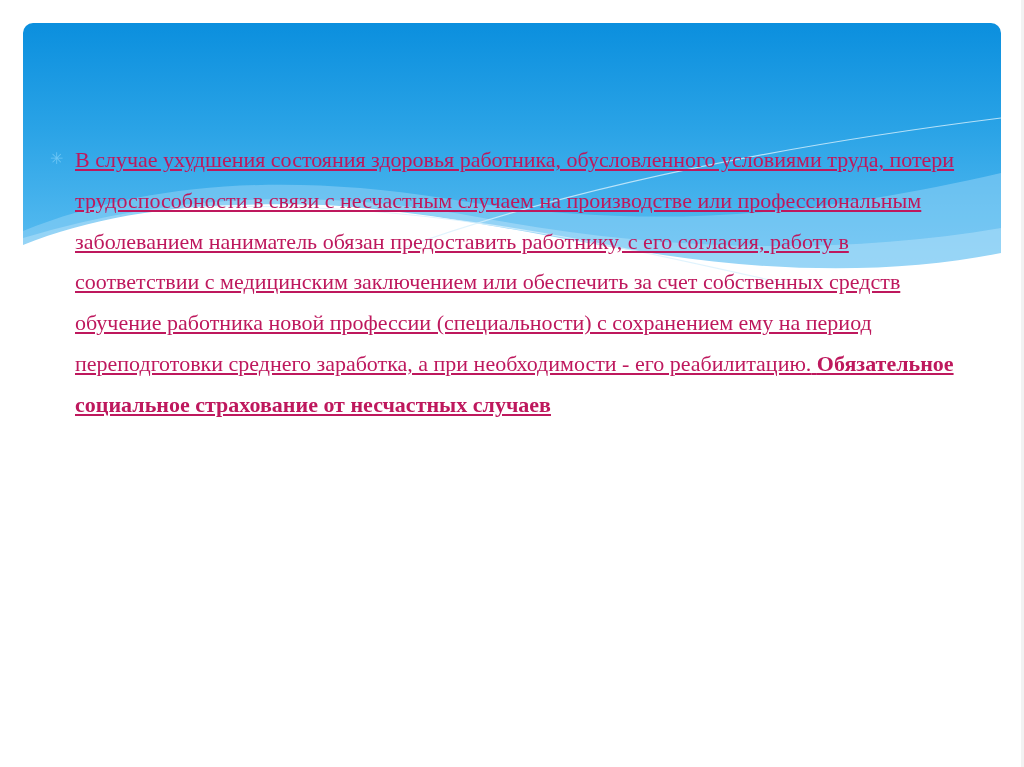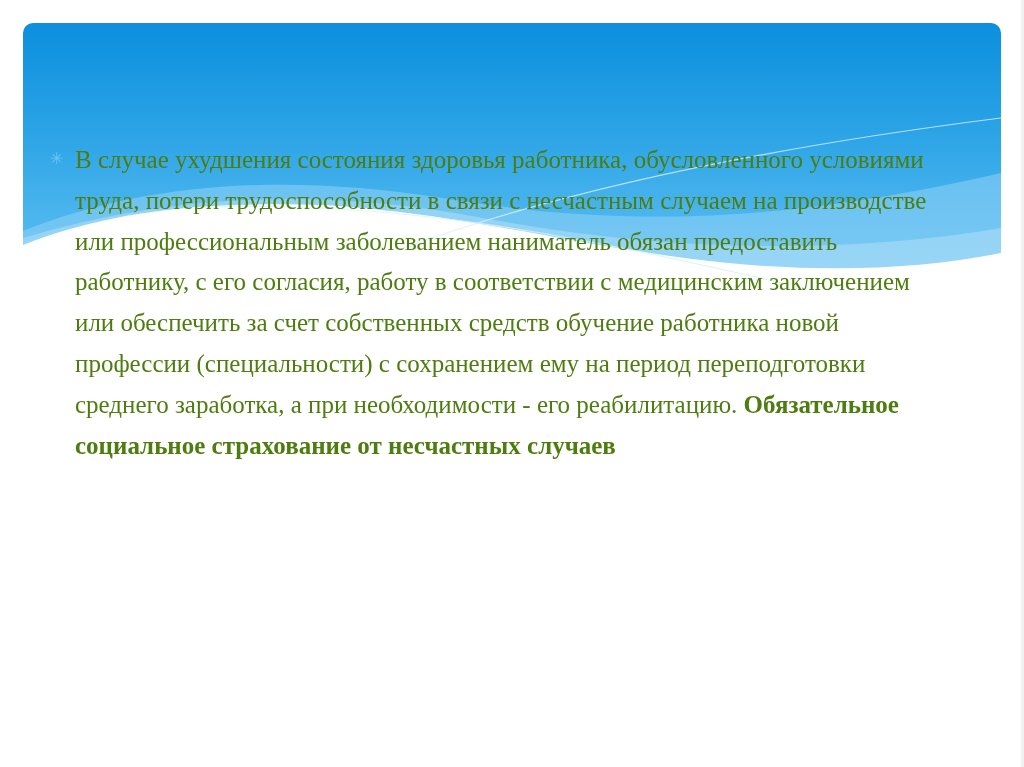--- a/index.html
+++ b/index.html
@@ -15,21 +15,21 @@
       position: absolute; left: 23px; top: 23px; width: 978px; height: 265px;
       border-radius: 10px 10px 0 0; overflow: hidden;
       background: linear-gradient(to bottom, #0b8fde 0%, #2aa3e6 40%, #4db6ee 75%, #6cc4f2 100%);
     }
     .banner svg { position: absolute; left: 0; top: 0; }
     .right-edge {
       position: absolute; right: 0; top: 0; width: 3px; height: 767px; background: #f2f2f2;
     }
     .content {
       position: absolute; left: 75px; top: 140px; width: 880px;
-      font-size: 25px; line-height: 40.8px; color: #4d7c0f;
+      font-size: 22px; line-height: 40.8px; color: #be185d; text-decoration: underline;
     }
     .bullet {
       position: absolute; left: 50px; top: 149px;
       color: #6ec6f5; font-size: 16px; line-height: 20px;
     }
     .bold { font-weight: bold; }
   </style>
 </head>
 <body>
 

